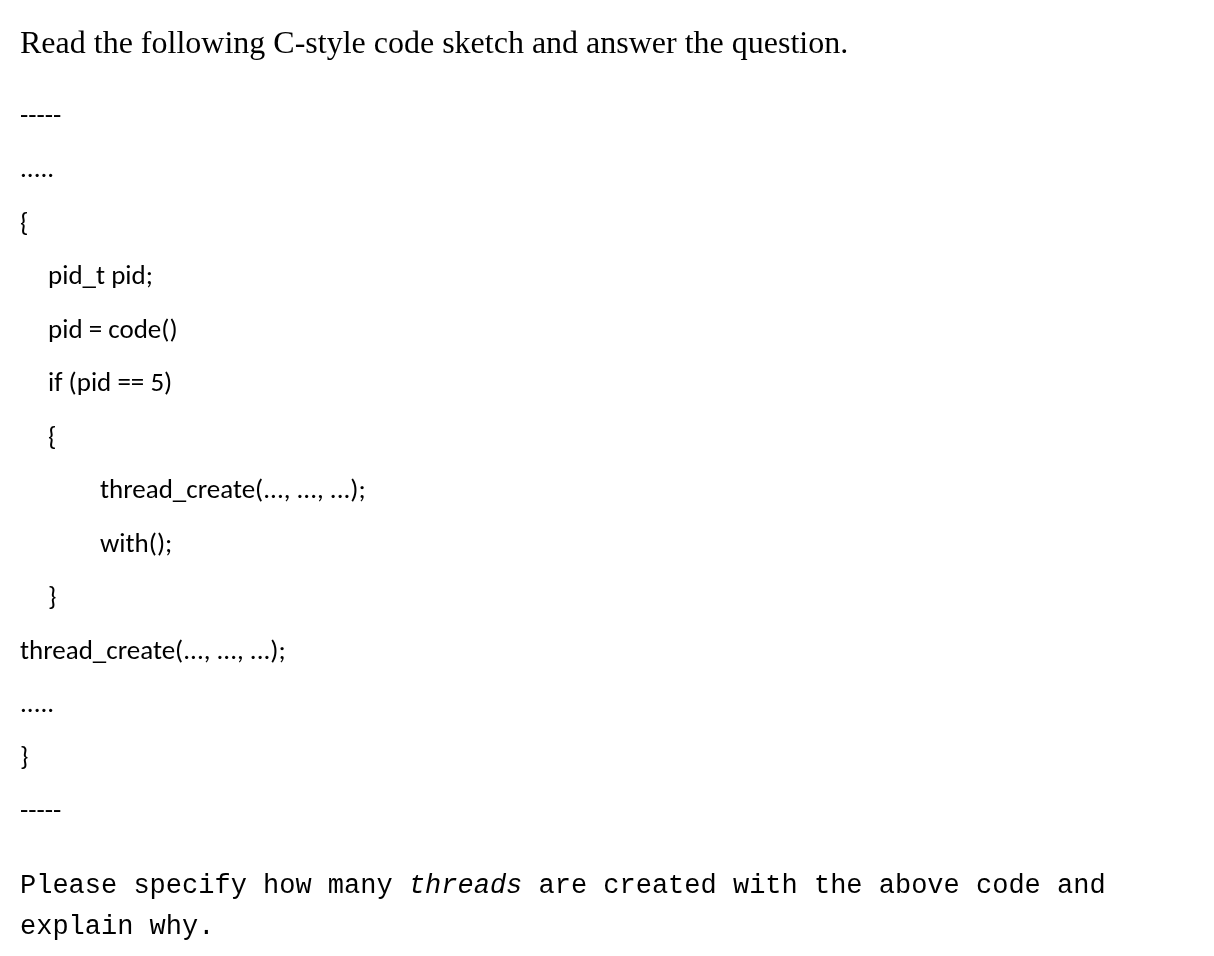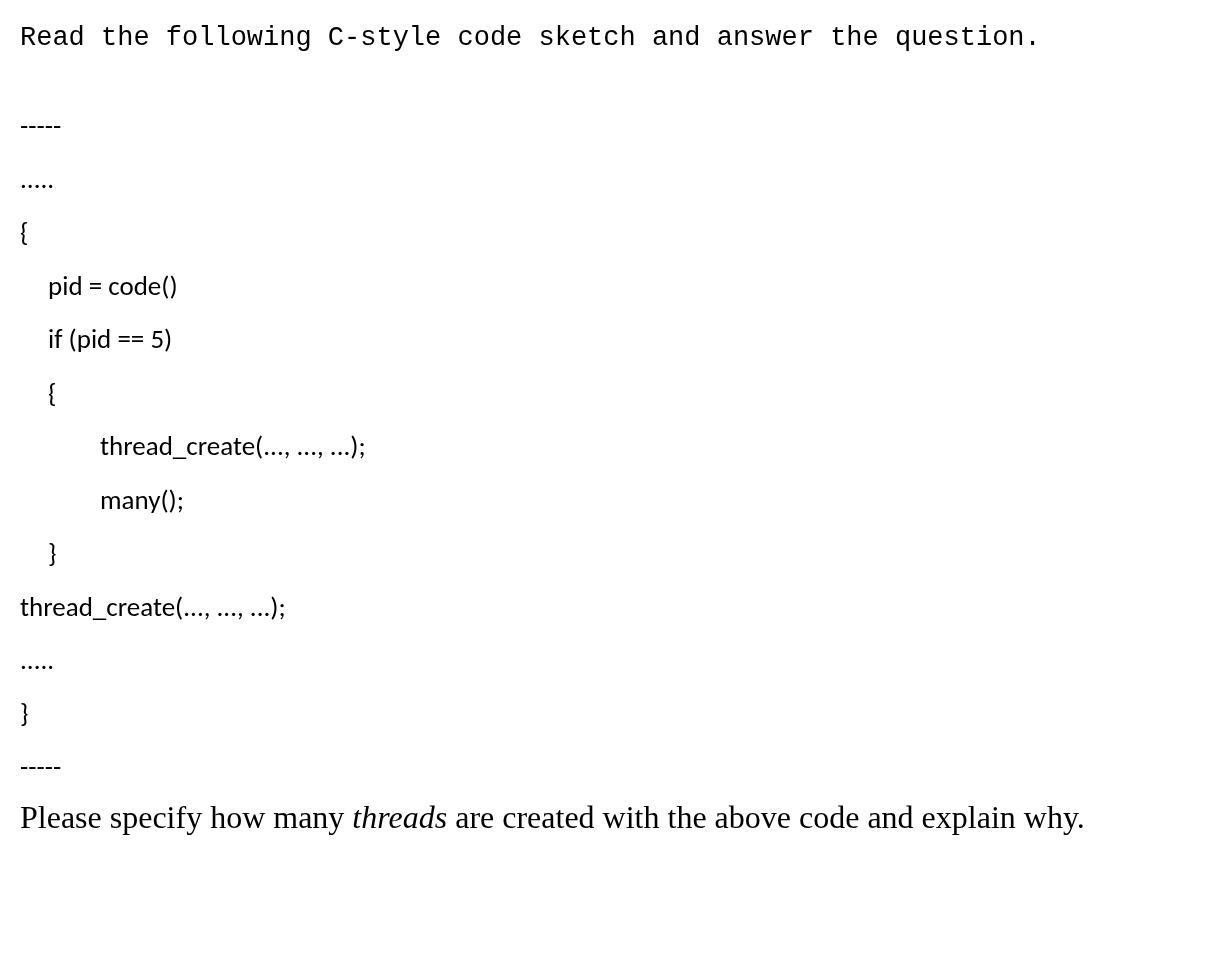--- a/index.html
+++ b/index.html
@@ -11,60 +11,62 @@
       width: 1214px;
       height: 956px;
       background: #ffffff;
       font-family: "Times New Roman", Times, serif;
       color: #000000;
       padding: 18px 20px;
       font-size: 27px;
       line-height: 1.5;
     }
     .intro {
-      font-family: Liberation Mono, monospace;
-      font-size: 27px;
-      margin-bottom: 40px;
+      font-family: Liberation Serif, serif;
+      font-size: 32px;
+      margin-bottom: 22px;
     }
     .code-block {
       font-family: Calibri, "Segoe UI", Arial, sans-serif;
       font-size: 27px;
       line-height: 1.98;
     }
     .ind1 {
       padding-left: 28px;
     }
     .ind2 {
       padding-left: 80px;
     }
     .question {
-      font-family: Liberation Serif, serif;
-      font-size: 32px;
+      font-family: Liberation Mono, monospace;
+      font-size: 27px;
+      margin-top: 30px;
     }
     .italic {
       font-style: italic;
     }
     .dashes {
       letter-spacing: 0px;
     }
   </style>
 </head>
 <body>
 
 <div class="intro">Read the following C-style code sketch and answer the question.</div>
 
 <div class="code-block">
   <div class="dashes">-----</div>
   <div>.....</div>
   <div>{</div>
+  <div class="ind1">pid_t pid;</div>
   <div class="ind1">pid = code()</div>
   <div class="ind1">if (pid == 5)</div>
   <div class="ind1">{</div>
   <div class="ind2">thread_create(..., ..., ...);</div>
-  <div class="ind2">many();</div>
+  <div class="ind2">with();</div>
   <div class="ind1">}</div>
   <div>thread_create(..., ..., ...);</div>
   <div>.....</div>
   <div>}</div>
   <div class="dashes">-----</div>
 </div>
 
 <div class="question">
   <span>Please specify how many </span><span class="italic">threads</span><span> are created with the above code and explain why.</span>
 </div>

